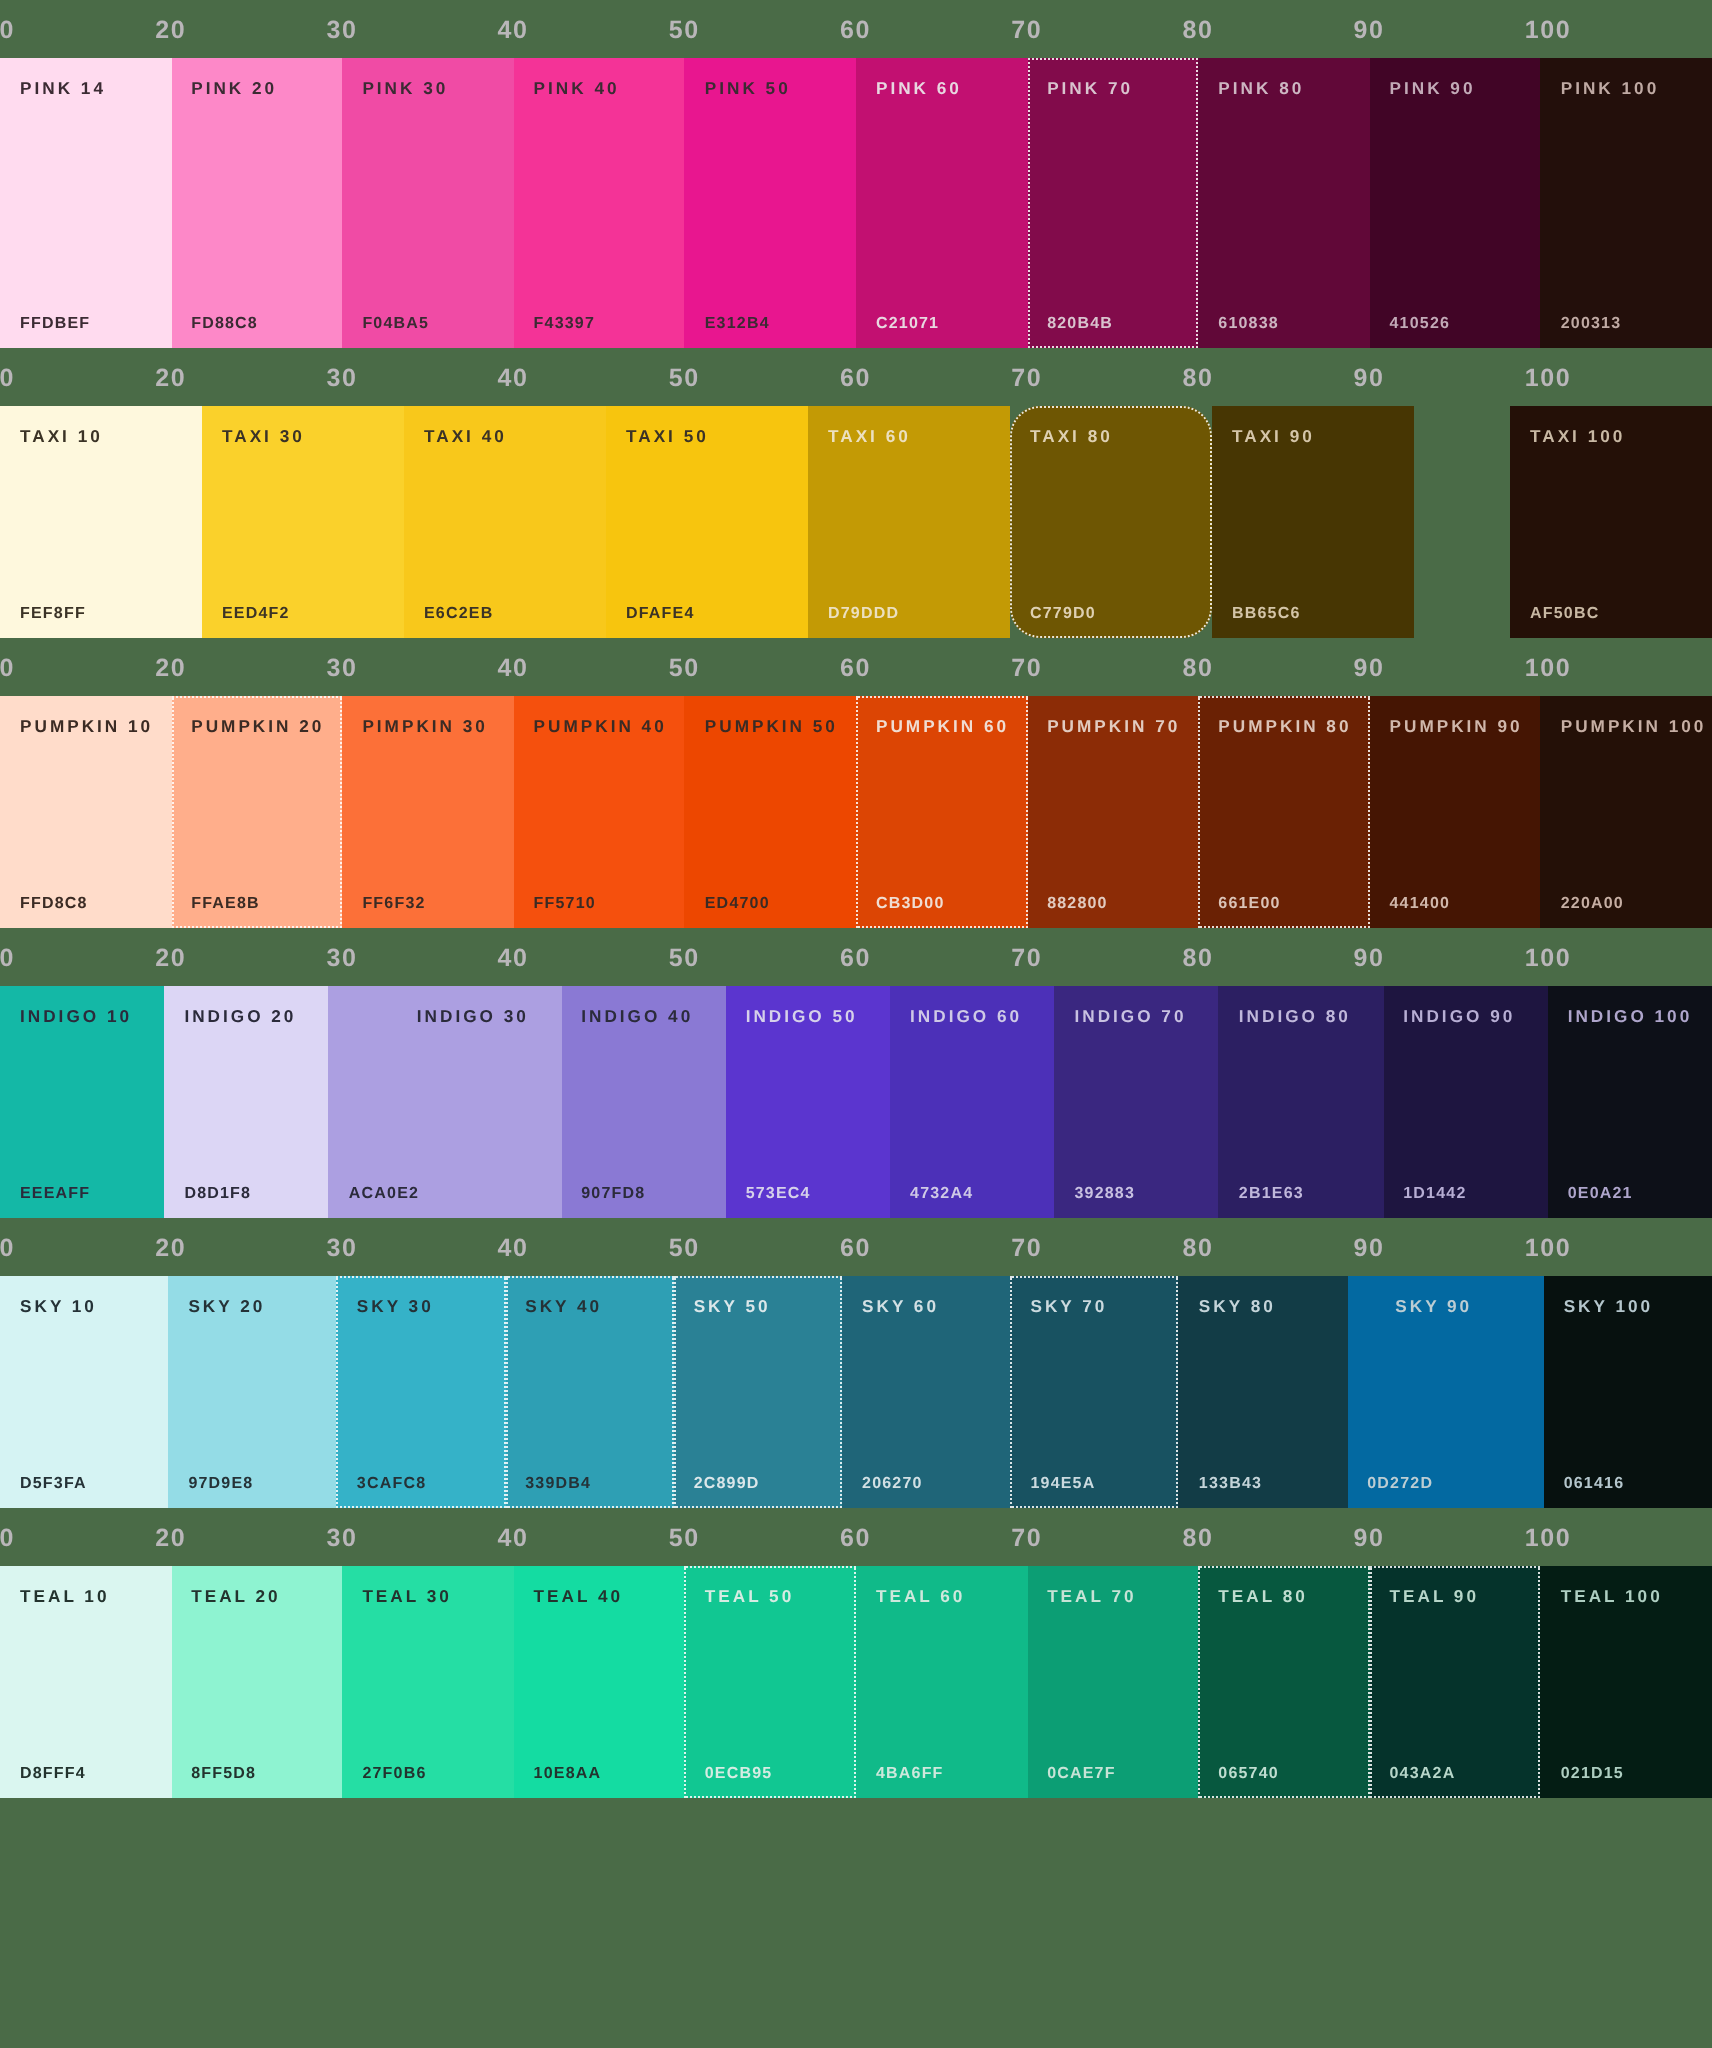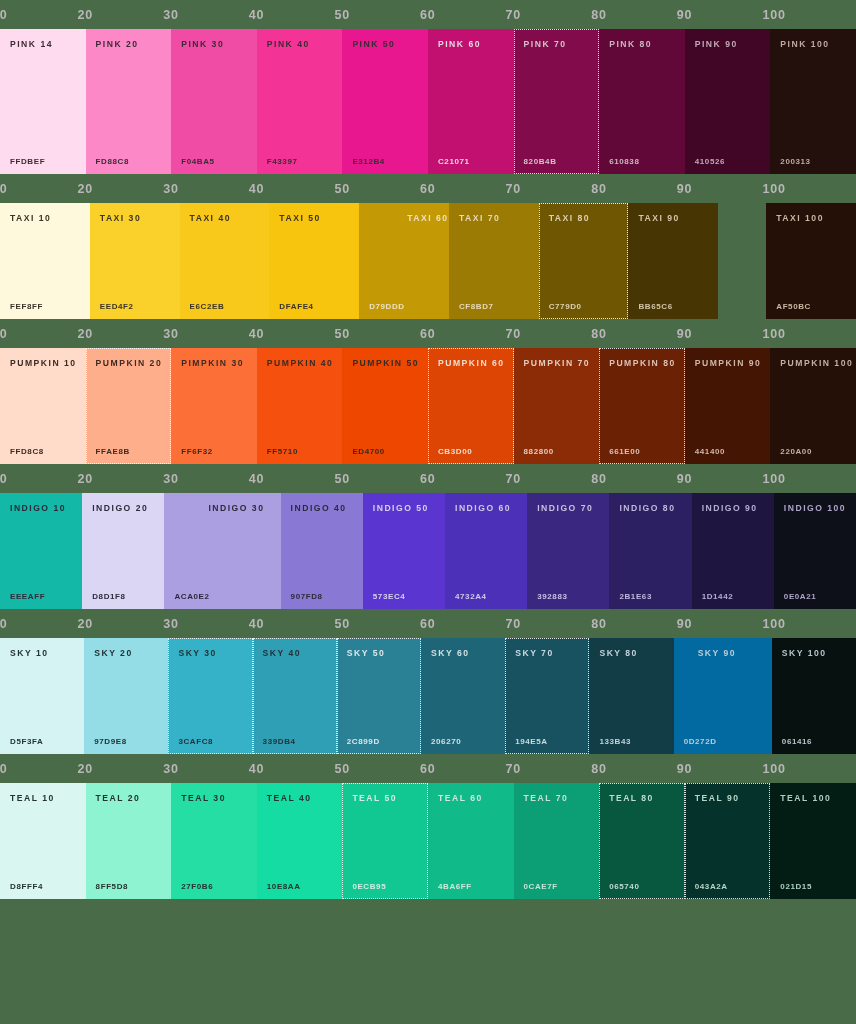--- a/index.html
+++ b/index.html
@@ -163,28 +163,24 @@
         </div>
         <div class="swatch" style="background: rgb(248, 200, 27);">
           <div class="swatch-name" style="color: rgb(59, 51, 38);">TAXI 40</div>
           <div class="swatch-hex" style="color: rgb(59, 51, 38);">E6C2EB</div>
         </div>
         <div class="swatch" style="background: rgb(247, 197, 14);">
           <div class="swatch-name" style="color: rgb(59, 51, 38);">TAXI 50</div>
           <div class="swatch-hex" style="color: rgb(59, 51, 38);">DFAFE4</div>
         </div>
         <div class="swatch" style="background: rgb(195, 154, 5);">
-          <div class="swatch-name" style="color: rgb(236, 224, 192); margin-left: 38px;">TAXI 60</div>
+          <div class="swatch-name" style="color: rgb(236, 224, 192);">TAXI 60</div>
           <div class="swatch-hex" style="color: rgb(236, 224, 192);">D79DDD</div>
         </div>
-        <div class="swatch" style="background: rgb(156, 123, 5);">
-          <div class="swatch-name" style="color: rgb(230, 217, 187);">TAXI 70</div>
-          <div class="swatch-hex" style="color: rgb(230, 217, 187);">CF8BD7</div>
-        </div>
-        <div class="swatch selected" style="background: rgb(110, 86, 3);">
+        <div class="swatch selected" style="background: rgb(110, 86, 3); border-radius: 15px;">
           <div class="swatch-name" style="color: rgb(222, 208, 178);">TAXI 80</div>
           <div class="swatch-hex" style="color: rgb(222, 208, 178);">C779D0</div>
         </div>
         <div class="swatch" style="background: rgb(71, 54, 3);">
           <div class="swatch-name" style="color: rgb(212, 197, 168);">TAXI 90</div>
           <div class="swatch-hex" style="color: rgb(212, 197, 168);">BB65C6</div>
         </div>
         <div class="swatch" style="background: rgb(36, 16, 7); margin-left: 48px;">
           <div class="swatch-name" style="color: rgb(200, 184, 163);">TAXI 100</div>
           <div class="swatch-hex" style="color: rgb(200, 184, 163);">AF50BC</div>

